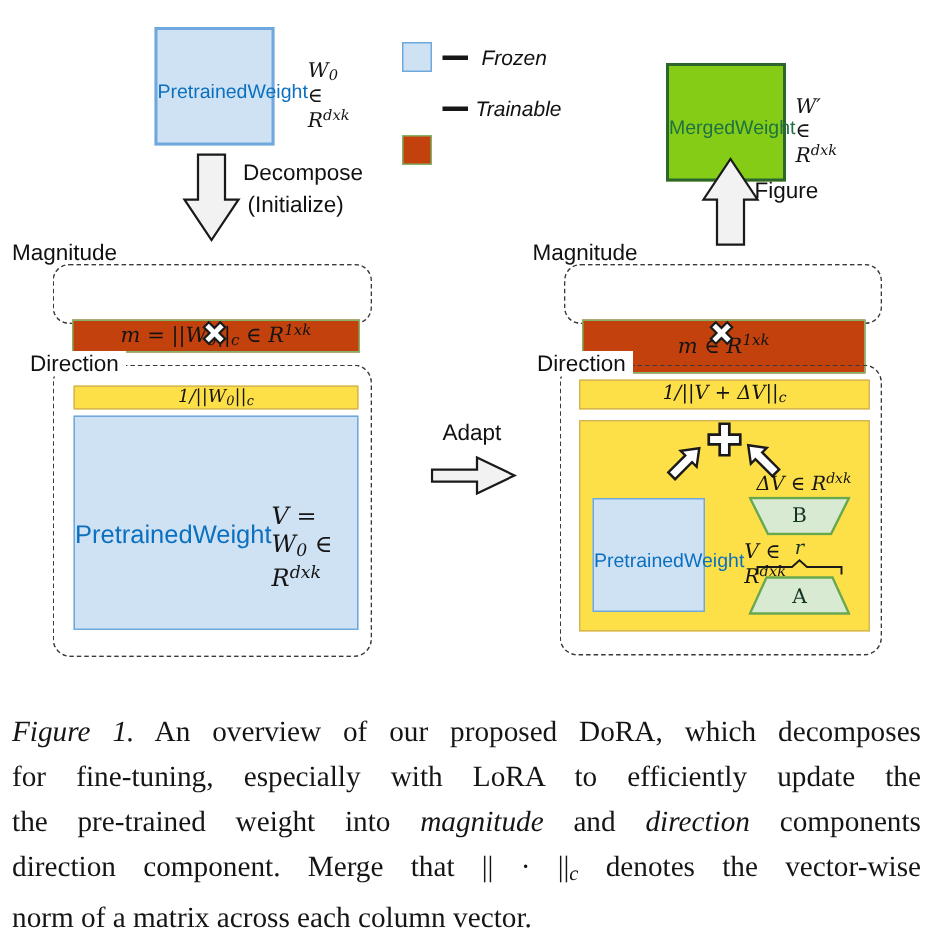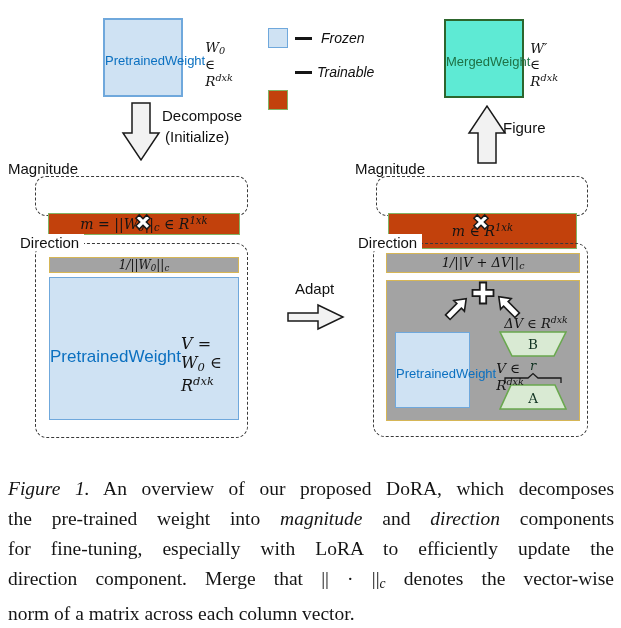--- a/index.html
+++ b/index.html
@@ -2,23 +2,23 @@
 <html><head>
 <meta charset="utf-8">
 <style>
   html,body{margin:0;padding:0;background:#fff;}
   #canvas{position:relative;width:621px;height:628px;background:#ffffff;overflow:hidden;
           font-family:"Liberation Sans",sans-serif;color:#111;}
   .abs{position:absolute;}
   .box{position:absolute;box-sizing:border-box;display:flex;flex-direction:row;align-items:center;}
   .blue-box{background:#cfe2f3;border:2px solid #6fa8dc;}
   .blue-box-thin{background:#cfe2f3;border:1.5px solid #6fa8dc;}
-  .green-box{background:#5eead4;border:2px solid #2d662d;}
+  .green-box{background:#84cc16;border:2px solid #2d662d;margin-top:23px;}
   .green-bar{background:#c2410c;border:1.5px solid #82b366;margin-top:28px;}
-  .yellow-bar{background:#a3a3a3;border:1.5px solid #d6b656;}
+  .yellow-bar{background:#fde047;border:1.5px solid #d6b656;}
   .dashed-box{position:absolute;box-sizing:border-box;border:1.6px dashed #3a3a3a;border-radius:12px;background:transparent;}
   .sec-label{position:absolute;font-size:15px;color:#111;}
   .on-border{background:#fff;z-index:2;padding:0 5px 0 0;}
   .blue-text{color:#0b70c0;}
   .green-text{color:#1e7145;}
   .math{font-family:"DejaVu Serif",serif;font-style:italic;color:#141414;}
   .math sub{font-size:0.72em;vertical-align:-0.22em;}
   .math sup{font-size:0.72em;vertical-align:0.5em;}
   .ctr{text-align:center;}
   .swatch{position:absolute;width:20px;height:20px;box-sizing:border-box;}
@@ -147,19 +147,19 @@
   <span class="trap-label" style="left:499px;top:390px;">A</span>
 
   <div class="box blue-box-thin" style="left:395px;top:332px;width:75px;height:76px;padding-top:7px;">
     <span class="blue-text" style="font-size:13px;line-height:15px;">Pretrained</span>
     <span class="blue-text" style="font-size:13px;line-height:15px;">Weight</span>
     <span class="math" style="font-size:13.5px;margin-top:6px;"><span>V ∈ R</span><sup>dxk</sup></span>
   </div>
 
   <div id="caption">
     <div class="cap-line just"><i>Figure 1.</i><span> An overview of our proposed DoRA, which decomposes</span></div>
+    <div class="cap-line just"><span>for fine-tuning, especially with LoRA to efficiently update the</span></div>
     <div class="cap-line just"><span>the pre-trained weight into </span><i>magnitude</i><span> and </span><i>direction</i><span> components</span></div>
-    <div class="cap-line just"><span>for fine-tuning, especially with LoRA to efficiently update the</span></div>
     <div class="cap-line just"><span>direction component.  Merge that </span><span class="cap-math">|| · ||</span><sub>c</sub><span> denotes the vector-wise</span></div>
     <div class="cap-line"><span>norm of a matrix across each column vector.</span></div>
   </div>
 
 </div>
 
 </body></html>

